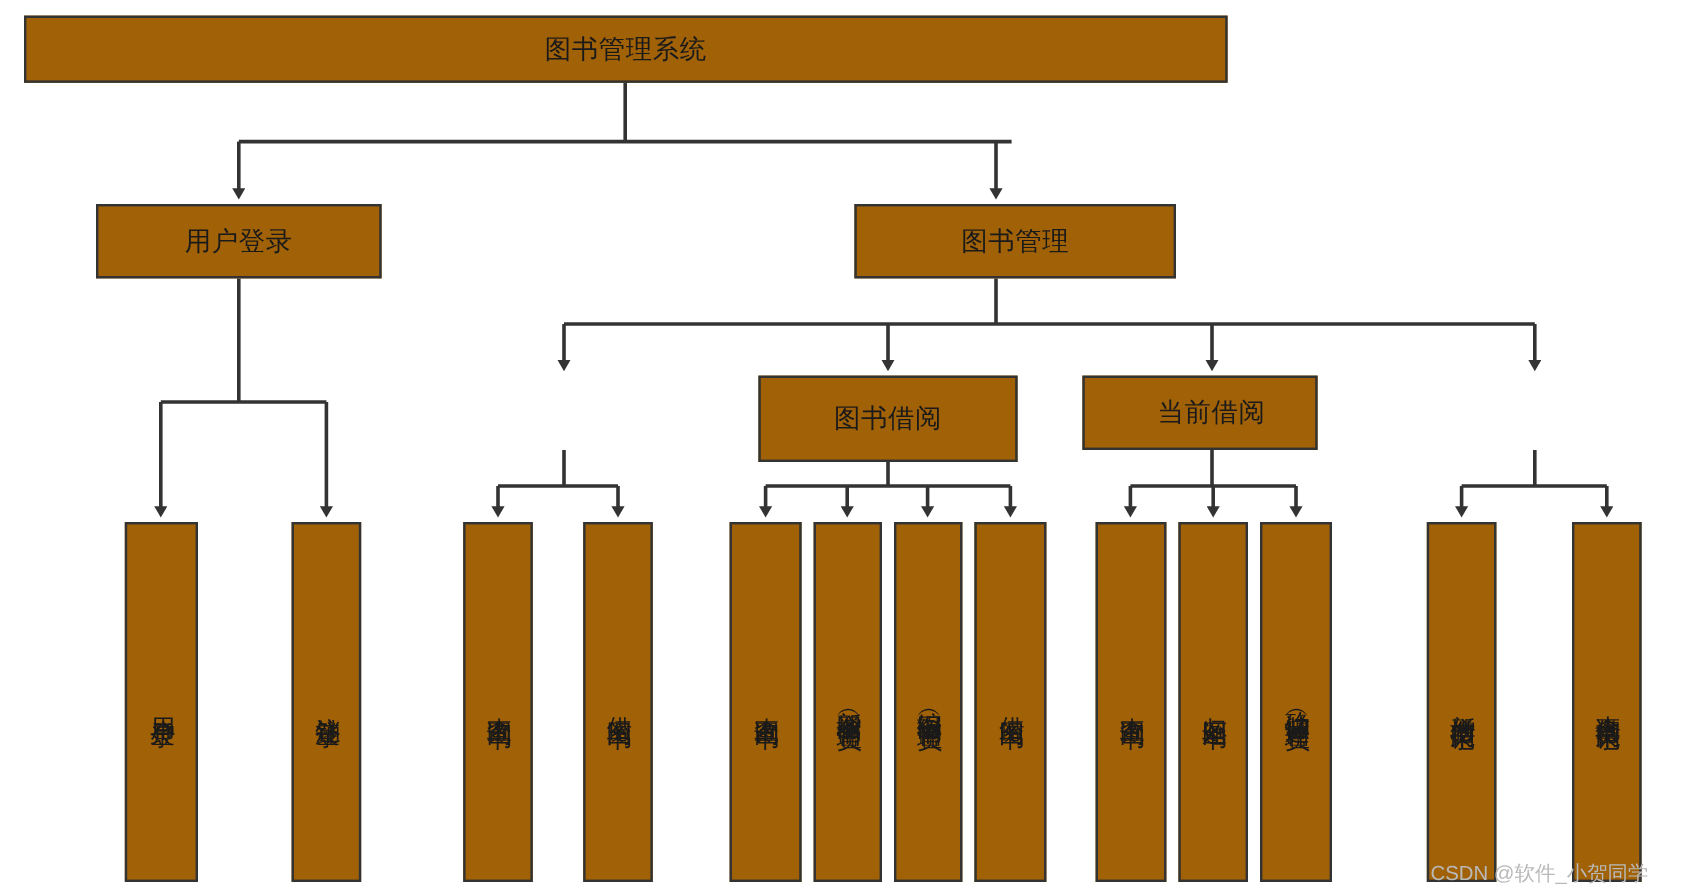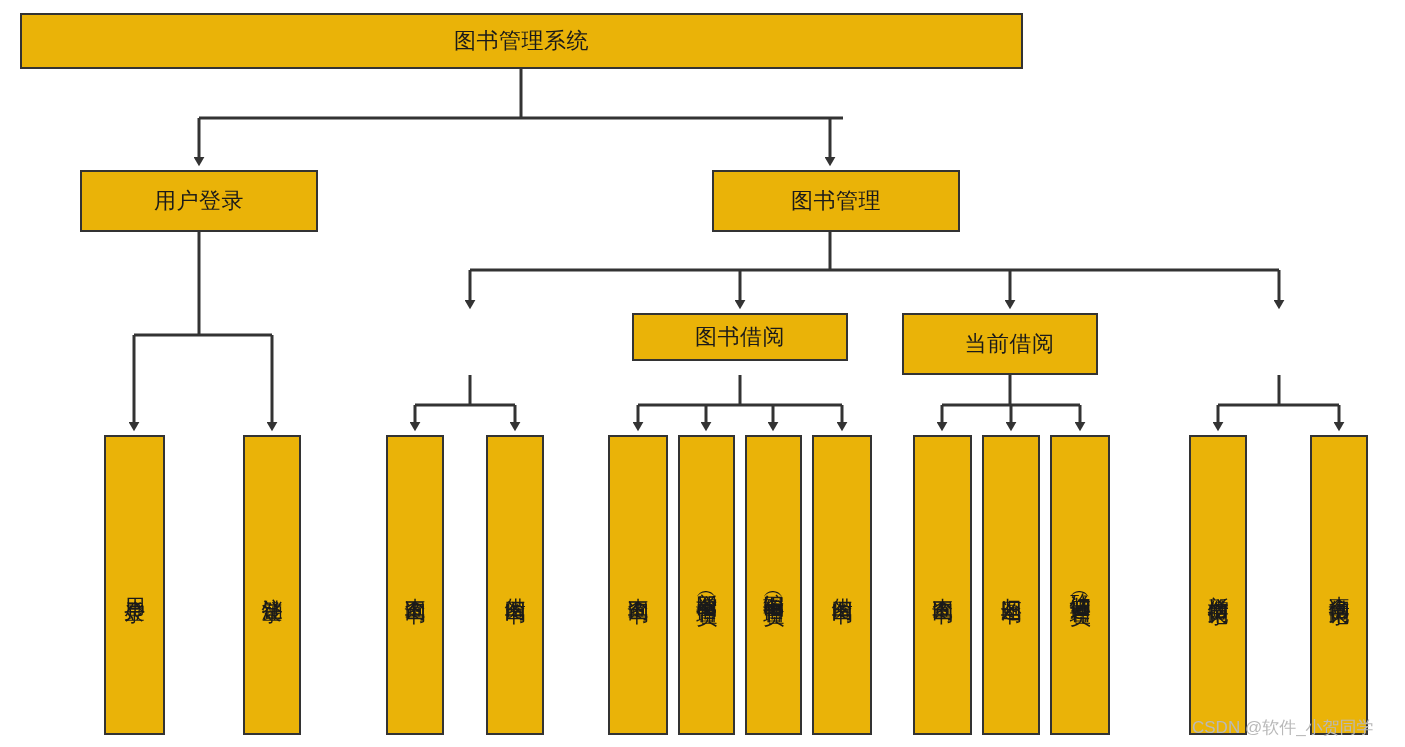--- a/index.html
+++ b/index.html
@@ -18,21 +18,21 @@
   svg#wires {
     position: absolute;
     left: 0; top: 0;
     width: 1405px;
     height: 747px;
     pointer-events: none;
   }
   .node {
     position: absolute;
     box-sizing: border-box;
-    background: #eab308;
+    background: #a16207;
     border: 2px solid #333333;
     display: flex;
     align-items: center;
     justify-content: center;
     color: #1a1a1a;
   }
   .node .label {
     text-align: center;
     line-height: 1.18;
     white-space: nowrap;
@@ -116,25 +116,25 @@
     </g>
   </svg>
 
   <div class="node horiz" style="left:20px; top:13px; width:1003px; height:56px;">
     <span class="label">图书管理系统</span>
   </div>
 
   <div class="node horiz" style="left:80px; top:170px; width:238px; height:62px;">
     <span class="label">用户登录</span>
   </div>
-  <div class="node horiz" style="left:712px; top:170px; width:248px; height:62px;">
+  <div class="node horiz" style="left:712px; top:170px; width:268px; height:62px;">
     <span class="label">图书管理</span>
   </div>
 
-  <div class="node horiz" style="left:632px; top:313px; width:216px; height:48px;">
+  <div class="node horiz" style="left:632px; top:313px; width:216px; height:72px;">
     <span class="label">图书借阅</span>
   </div>
   <div class="node horiz" style="left:902px; top:313px; width:196px; height:62px;padding-left:19px;">
     <span class="label">当前借阅</span>
   </div>
 
   <div class="node vert" style="left:104px; top:435px; width:61px; height:300px;">
     <span class="label">用户登录</span>
   </div>
   <div class="node vert" style="left:243px; top:435px; width:58px; height:300px;">

